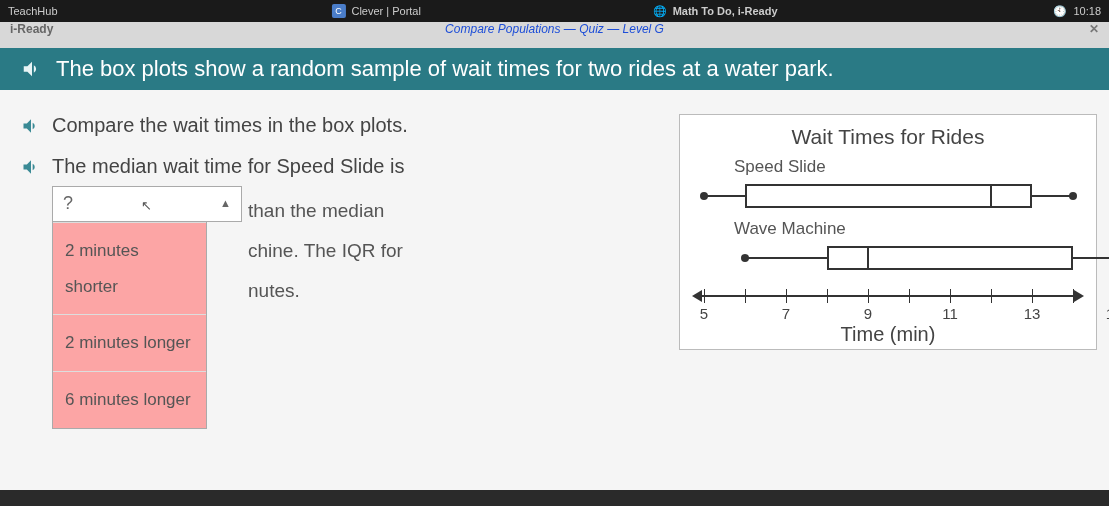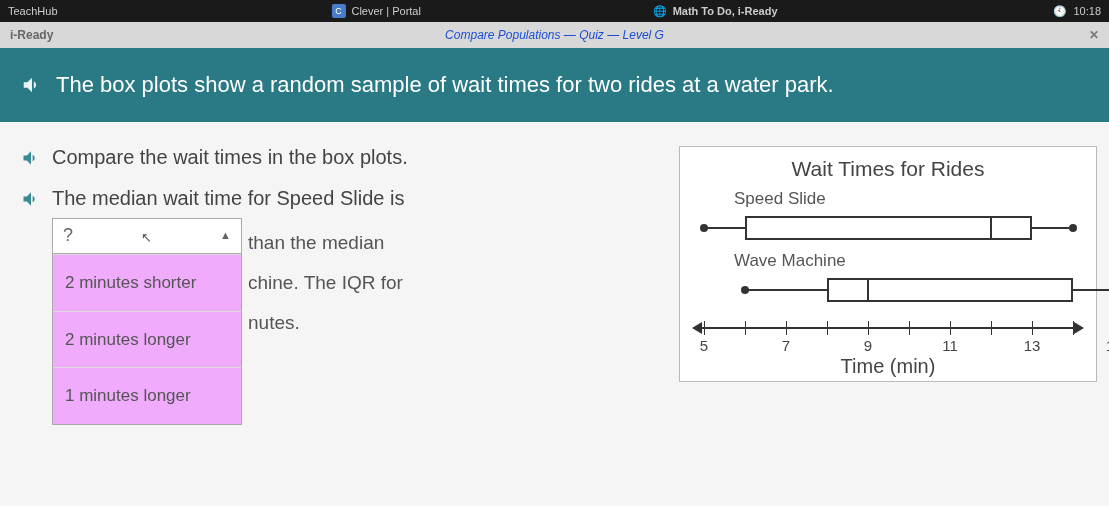--- a/index.html
+++ b/index.html
@@ -20,33 +20,33 @@
       padding: 0 8px;
       justify-content: space-between;
     }
     .topbar-left, .topbar-center, .topbar-right { display: flex; align-items: center; gap: 6px; }
     .topbar-center { position: absolute; left: 50%; transform: translateX(-50%); }
     .topbar-icon { width: 14px; height: 14px; background: #4a7dc9; display: inline-block; border-radius: 2px; text-align:center; font-size:9px; line-height:14px; color:#fff;}
     .subbar {
       background: #d8d8d8;
       height: 26px;
       display: flex;
-      align-items: center;
+      align-items: flex-start;
       justify-content: space-between;
       padding: 0 10px;
       font-size: 12px;
       color: #555;
       position: relative;
     }
     .subbar-center { position:absolute; left:50%; transform:translateX(-50%); font-style: italic; color:#1d4ed8;}
     .close-x { font-weight: bold; cursor: pointer; color:#777; }
     .question-banner {
       background: #2a7a85;
       color: #fff;
-      padding: 24px 20px;
+      padding: 8px 20px;
       font-size: 22px;
       display: flex;
       align-items: center;
       gap: 12px;
     }
     .audio-icon-white {
       width: 24px; height: 24px;
       display:inline-flex; align-items:center; justify-content:center;
     }
     .audio-icon-white svg { fill: #e8f4f5; }
@@ -97,22 +97,22 @@
       padding: 0 10px;
       font-size: 18px;
       color: #666;
       cursor: pointer;
     }
     .dropdown-caret { font-size: 11px; color:#666; }
     .dropdown-menu {
       position: absolute;
       top: 36px;
       left: 0;
-      width: 190px;
-      background: #f0abfc;
+      width: 155px;
+      background: #fca5a5;
       border: 1px solid #aaa;
       border-top: none;
       z-index: 10;
     }
     .dropdown-option {
       padding: 10px 12px;
       font-size: 17px;
       color: #555;
       border-top: 1px solid #ddd;
       cursor: pointer;
@@ -245,21 +245,21 @@
       <div style="display:flex; align-items:flex-start;">
         <div class="dropdown-wrap">
           <div class="dropdown-display">
             <span>?</span>
             <span class="cursor-icon">↖</span>
             <span class="dropdown-caret">▲</span>
           </div>
           <div class="dropdown-menu">
             <div class="dropdown-option">2 minutes shorter</div>
             <div class="dropdown-option">2 minutes longer</div>
-            <div class="dropdown-option">1 minutes longer</div>
+            <div class="dropdown-option">6 minutes longer</div>
           </div>
         </div>
         <div class="inline-text">
           <div>than the median</div>
           <div>chine. The IQR for</div>
           <div>nutes.</div>
         </div>
       </div>
     </div>
   </div>

